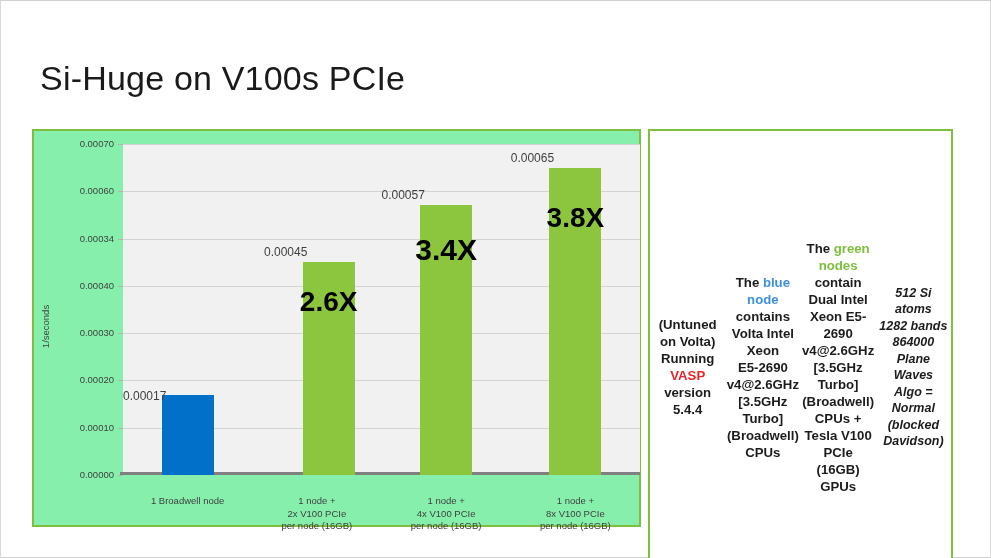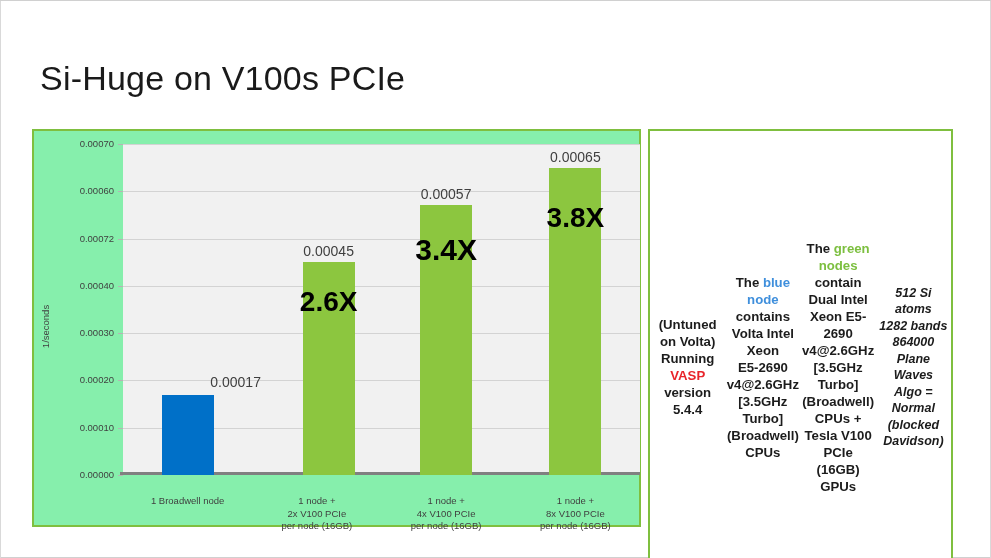--- a/index.html
+++ b/index.html
@@ -52,22 +52,22 @@
     transform:rotate(-90deg);transform-origin:center center;
     white-space:nowrap;
   }
 
   .bar{position:absolute;bottom:0;}
   .bar-blue{background:#0070c8;}
   .bar-green{background:#8cc63f;}
   .bar-wrap{position:absolute;left:89px;top:13px;width:517px;height:331px;}
   .bar-col{position:absolute;bottom:0;height:100%;}
   .bar-val{
-    position:absolute;width:100%;text-align:center;
-    font-size:14px;color:#3f3f3f;white-space:nowrap;
+    position:absolute;width:100%;text-align:left;
+    font-size:12px;color:#3f3f3f;white-space:nowrap;
   }
   .speedup{
     position:absolute;text-align:center;font-weight:bold;color:#000;
     white-space:nowrap;
   }
 
   .xlabels{position:absolute;left:89px;top:364px;width:517px;height:46px;}
   .xlab{
     position:absolute;top:0;text-align:center;
     font-size:9.5px;color:#3f3f3f;line-height:12.5px;
@@ -120,36 +120,36 @@
         <div class="tick" style="top: 108px; left: 84px;"></div>
         <div class="tick" style="top: 155px; left: 84px;"></div>
         <div class="tick" style="top: 202px; left: 84px;"></div>
         <div class="tick" style="top: 249px; left: 84px;"></div>
         <div class="tick" style="top: 297px; left: 84px;"></div>
         <div class="tick" style="top: 344px; left: 84px;"></div>
       </div>
     <div class="ylab-wrap" id="ylabels">
         <div class="ylab" style="top: 7px;">0.00070</div>
         <div class="ylab" style="top: 54px;">0.00060</div>
-        <div class="ylab" style="top: 102px;">0.00072</div>
+        <div class="ylab" style="top: 102px;">0.00034</div>
         <div class="ylab" style="top: 149px;">0.00040</div>
         <div class="ylab" style="top: 196px;">0.00030</div>
         <div class="ylab" style="top: 243px;">0.00020</div>
         <div class="ylab" style="top: 291px;">0.00010</div>
         <div class="ylab" style="top: 338px;">0.00000</div>
       </div>
 
     <div class="ytitle">1/seconds</div>
 
     <div class="axis-base"></div>
 
     <div class="bar-wrap" id="bars">
         <div class="bar-col" style="left: 0px; width: 129.25px;">
           <div class="bar bar-blue" style="left: 38.625px; width: 52px; height: 80.3857px; background: rgb(0, 112, 200);"></div>
-          <div class="bar-val" style="bottom: 85px; padding-left: 48px;">0.00017</div>
+          <div class="bar-val" style="bottom: 72px;">0.00017</div>
         </div>
         <div class="bar-col" style="left: 141px; width: 129.25px;">
           <div class="bar bar-green" style="left: 38.625px; width: 52px; height: 212.786px; background: rgb(140, 198, 63);"></div>
           <div class="bar-val" style="bottom: 215.786px;">0.00045</div>
           <div class="speedup" style="left: 0px; width: 129.25px; font-size: 28px; bottom: 156.786px;">2.6X</div>
         </div>
         <div class="bar-col" style="left: 258.5px; width: 129.25px;">
           <div class="bar bar-green" style="left: 38.625px; width: 52px; height: 269.529px; background: rgb(140, 198, 63);"></div>
           <div class="bar-val" style="bottom: 272.529px;">0.00057</div>
           <div class="speedup" style="left: 0px; width: 129.25px; font-size: 30px; bottom: 207.529px;">3.4X</div>

